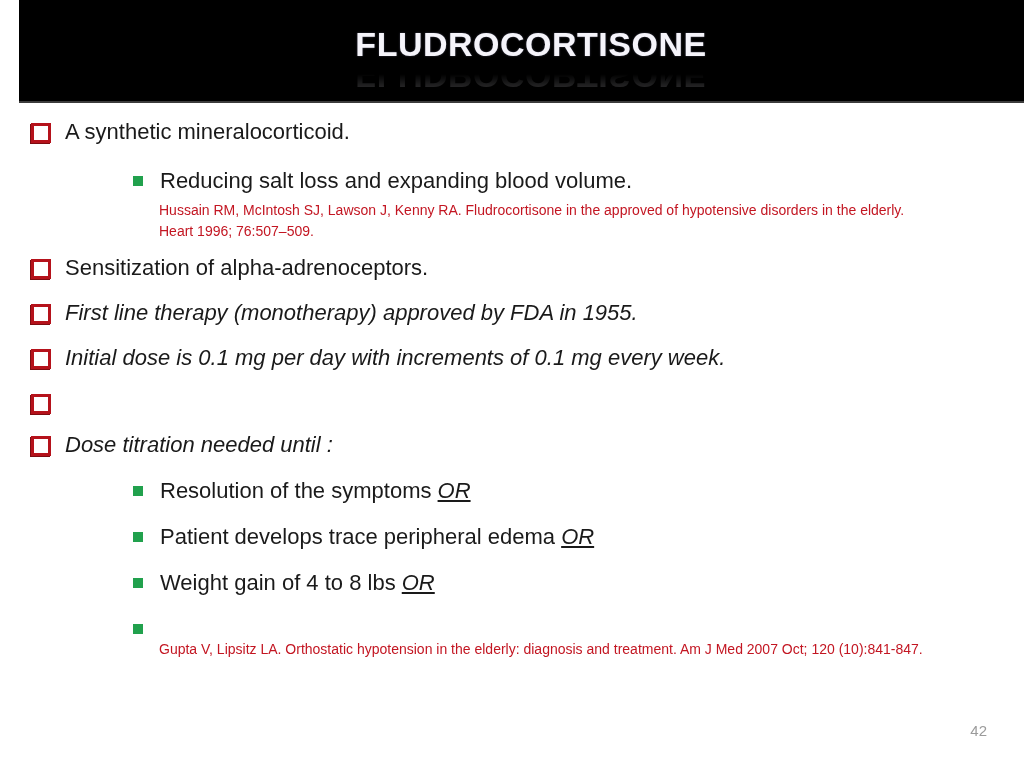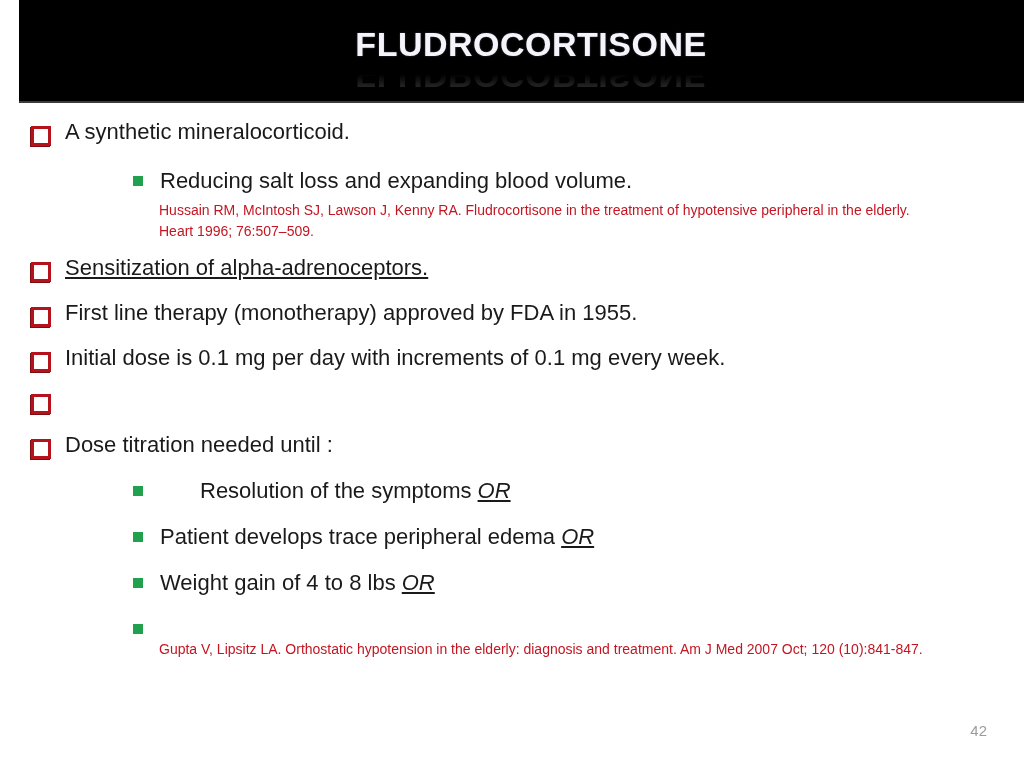--- a/index.html
+++ b/index.html
@@ -33,22 +33,22 @@
     font-size:34px;font-weight:700;letter-spacing:0.5px;
     color:#f5f4fa;line-height:40px;
     transform:scaleY(-1);
     margin-top:-8px;
     opacity:.30;
     -webkit-mask-image:linear-gradient(to bottom,rgba(0,0,0,.85),transparent 55%);
             mask-image:linear-gradient(to bottom,rgba(0,0,0,.85),transparent 55%);
   }
   
   .body{position:relative;width:100%;height:663px;}
-  .b1{display:flex;align-items:flex-end;margin:15px 20px 0 12px;}
-  .b1 + .b1{margin-top:17px;}
+  .b1{display:flex;align-items:flex-start;margin:15px 20px 0 12px;}
+  .b1 + .b1{margin-top:17px;font-style:italic;}
   .check{
     flex:0 0 auto;
     width:14px;height:14px;
     border:3.5px solid var(--bullet_red,#b5121b);
     box-shadow:-1px 1px 0 #7d0b10;
     margin:5px 14px 0 0;
     background:#fff;
   }
   .txt{font-size:22px;line-height:28px;}
   .b2{display:flex;align-items:flex-start;margin:21px 20px 0 114px;text-align:center;}
@@ -88,25 +88,25 @@
       <span class="check"></span>
       <span class="txt">A synthetic mineralocorticoid.</span>
     </div>
 
     <div class="b2">
       <span class="sq"></span>
       <span class="txt"><span>Reducing salt loss and expanding blood volume.</span><span class="or"></span></span>
     </div>
 
     <div class="cite">
-      <div>Hussain RM, McIntosh SJ, Lawson J, Kenny RA. Fludrocortisone in the treatment of hypotensive peripheral in the elderly.</div>
+      <div>Hussain RM, McIntosh SJ, Lawson J, Kenny RA. Fludrocortisone in the approved of hypotensive disorders in the elderly.</div>
       <div>Heart 1996; 76:507–509.</div>
     </div>
 
-    <div class="b1" style="margin-top:12px;text-decoration:underline;">
+    <div class="b1" style="margin-top:12px;">
       <span class="check"></span>
       <span class="txt">Sensitization of alpha-adrenoceptors.</span>
     </div>
 
     <div class="b1">
       <span class="check"></span>
       <span class="txt">First line therapy (monotherapy) approved by FDA in 1955.</span>
     </div>
 
     <div class="b1">
@@ -116,21 +116,21 @@
 
     <div class="b1">
       <span class="check"></span>
     </div>
 
     <div class="b1">
       <span class="check"></span>
       <span class="txt">Dose titration needed until :</span>
     </div>
 
-    <div class="b2" style="margin-top:18px;gap:40px;">
+    <div class="b2" style="margin-top:18px;">
       <span class="sq"></span>
       <span class="txt"><span>Resolution of the symptoms </span><span class="or">OR</span></span>
     </div>
 
     <div class="b2">
       <span class="sq"></span>
       <span class="txt"><span>Patient develops trace peripheral edema </span><span class="or">OR</span></span>
     </div>
 
     <div class="b2">

